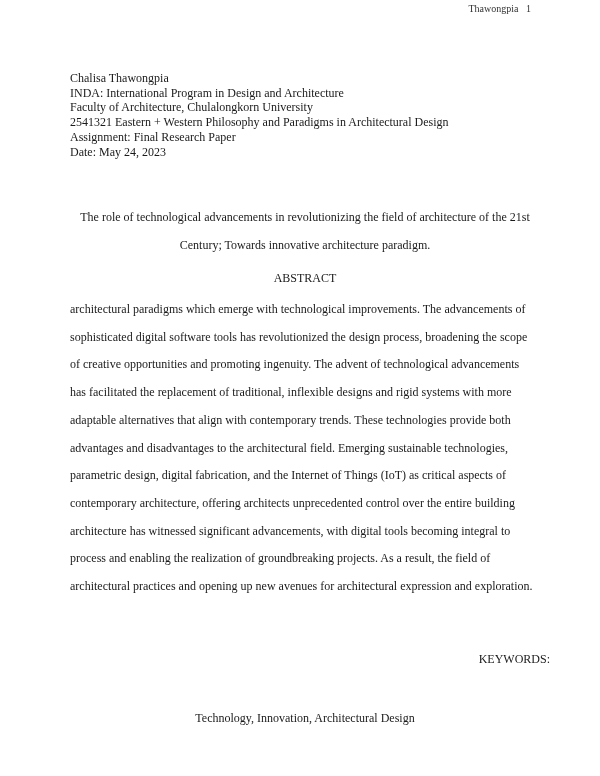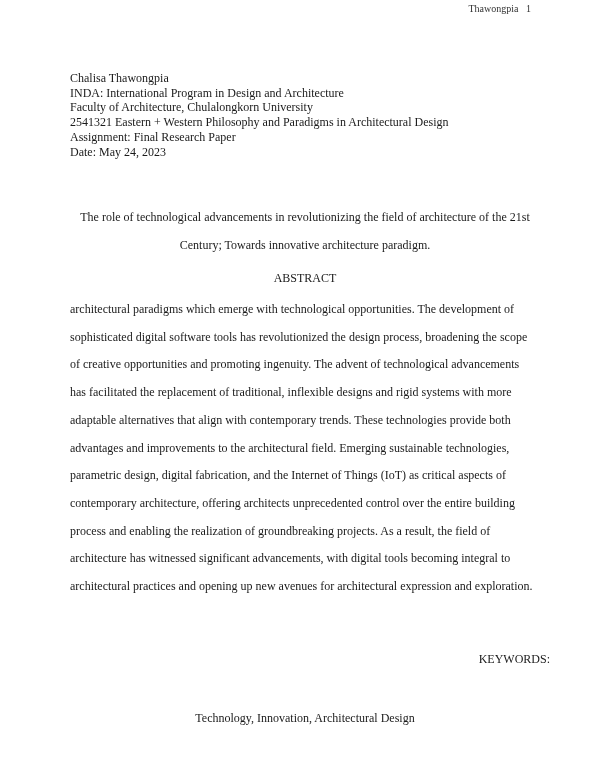--- a/index.html
+++ b/index.html
@@ -39,27 +39,27 @@
 </div>
 
 <div class="title">
   <div>The role of technological advancements in revolutionizing the field of architecture of the 21st</div>
   <div>Century; Towards innovative architecture paradigm.</div>
 </div>
 
 <div class="abstract-label">ABSTRACT</div>
 
 <div class="abstract">
-  <div>architectural paradigms which emerge with technological opportunities. The development of</div>
+  <div>architectural paradigms which emerge with technological improvements. The advancements of</div>
   <div>sophisticated digital software tools has revolutionized the design process, broadening the scope</div>
   <div>of creative opportunities and promoting ingenuity. The advent of technological advancements</div>
   <div>has facilitated the replacement of traditional, inflexible designs and rigid systems with more</div>
   <div>adaptable alternatives that align with contemporary trends. These technologies provide both</div>
-  <div>advantages and improvements to the architectural field. Emerging sustainable technologies,</div>
+  <div>advantages and disadvantages to the architectural field. Emerging sustainable technologies,</div>
   <div>parametric design, digital fabrication, and the Internet of Things (IoT) as critical aspects of</div>
   <div>contemporary architecture, offering architects unprecedented control over the entire building</div>
+  <div>architecture has witnessed significant advancements, with digital tools becoming integral to</div>
   <div>process and enabling the realization of groundbreaking projects. As a result, the field of</div>
-  <div>architecture has witnessed significant advancements, with digital tools becoming integral to</div>
   <div>architectural practices and opening up new avenues for architectural expression and exploration.</div>
 </div>
 
 <div class="keywords-label">KEYWORDS:</div>
 <div class="keywords">Technology, Innovation, Architectural Design</div>
 
 </body></html>

